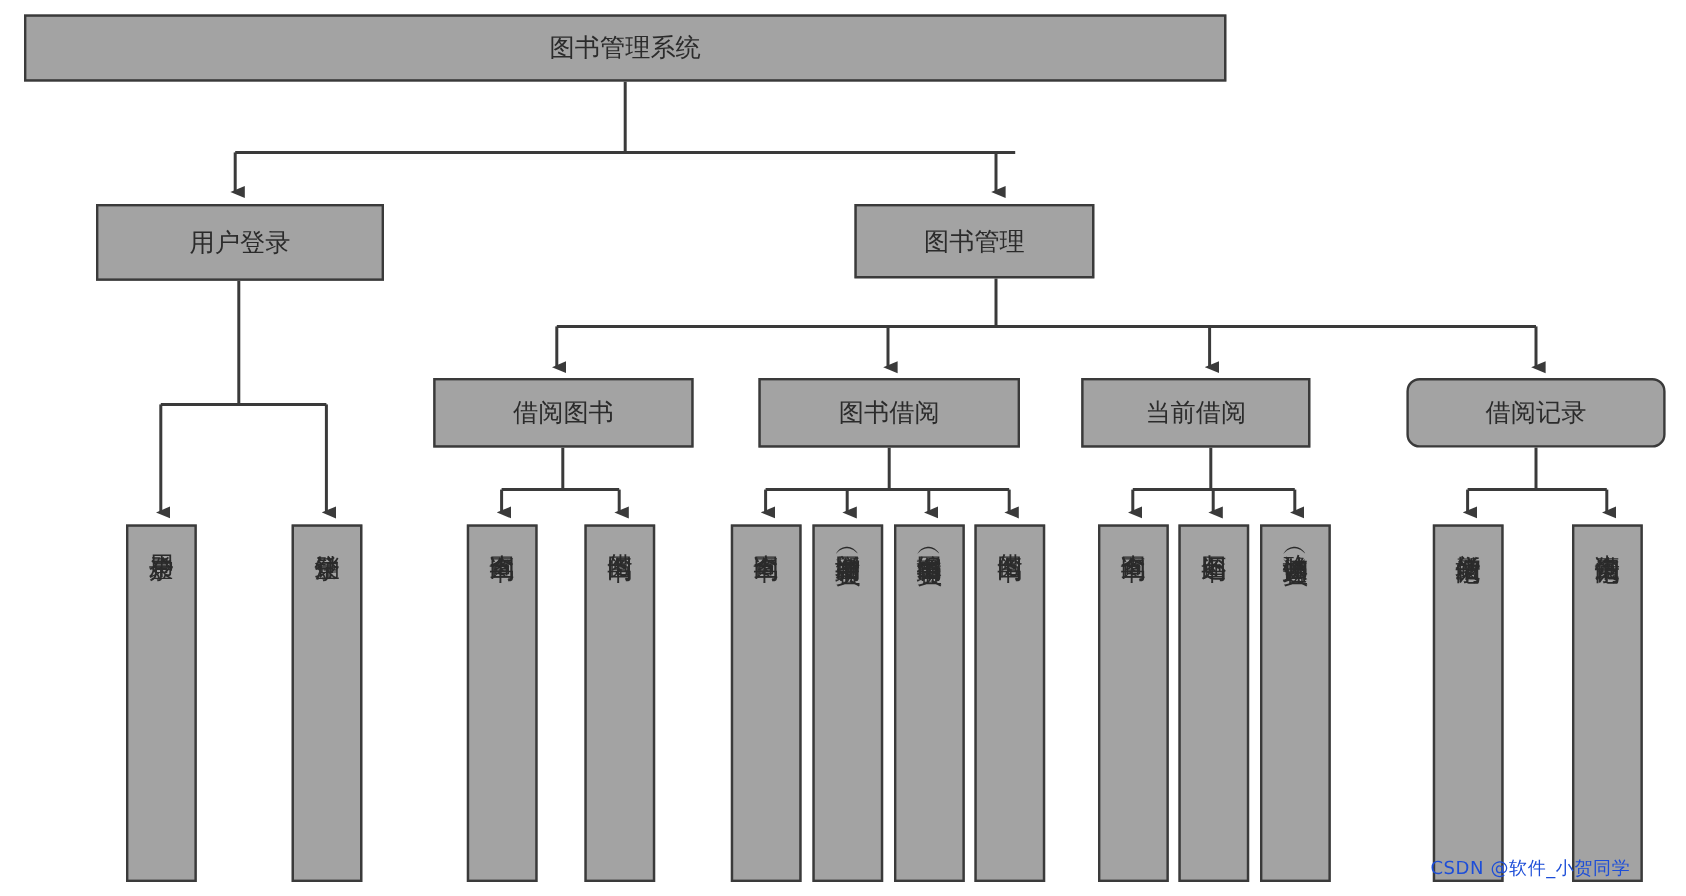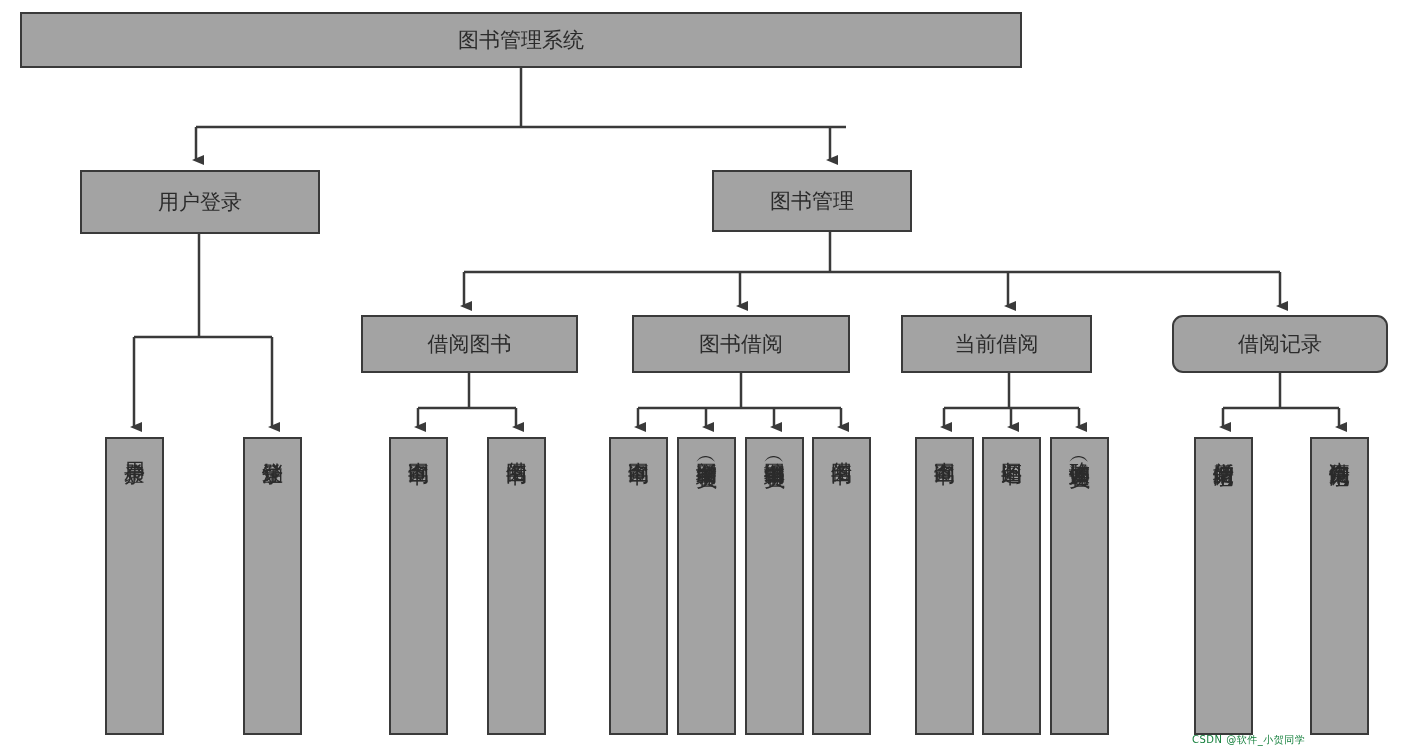--- a/index.html
+++ b/index.html
@@ -4,21 +4,21 @@
 <style>
   html,body{margin:0;padding:0;background:#ffffff;}
   body{width:1405px;height:747px;overflow:hidden;font-family:"DejaVu Sans","Liberation Sans",sans-serif;}
   #diagram{position:relative;width:1405px;height:747px;background:#ffffff;}
   svg#wires{position:absolute;left:0;top:0;width:1405px;height:747px;}
   .node{position:absolute;box-sizing:border-box;background:#a3a3a3;border:2.5px solid #3a3a3a;display:flex;align-items:center;justify-content:center;}
   .node .lbl{color:#2b2b2b;line-height:1.18;text-align:center;white-space:pre;}
   .h-node .lbl{font-size:21px;}
   .v-node{padding:6px 2px;align-items:flex-start;}
   .v-node .lbl{writing-mode:vertical-rl;text-orientation:upright;font-size:21px;letter-spacing:1px;line-height:1.05;}
-  #watermark{position:absolute;left:1192px;top:714px;font-size:10px;color:#15803d;letter-spacing:.5px;white-space:nowrap;margin-top:19px;}
+  #watermark{position:absolute;left:1192px;top:714px;font-size:15px;color:#1d4ed8;letter-spacing:.5px;white-space:nowrap;}
 </style>
 </head>
 <body>
 
 <div id="diagram">
 
   <svg id="wires" viewBox="0 0 1405 747">
     <defs>
       <marker id="arrow" markerWidth="12" markerHeight="12" refX="5" refY="8" orient="auto" markerUnits="userSpaceOnUse">
         <path d="M0,0 L10,0 L5,12 Z" fill="#3a3a3a"></path>

